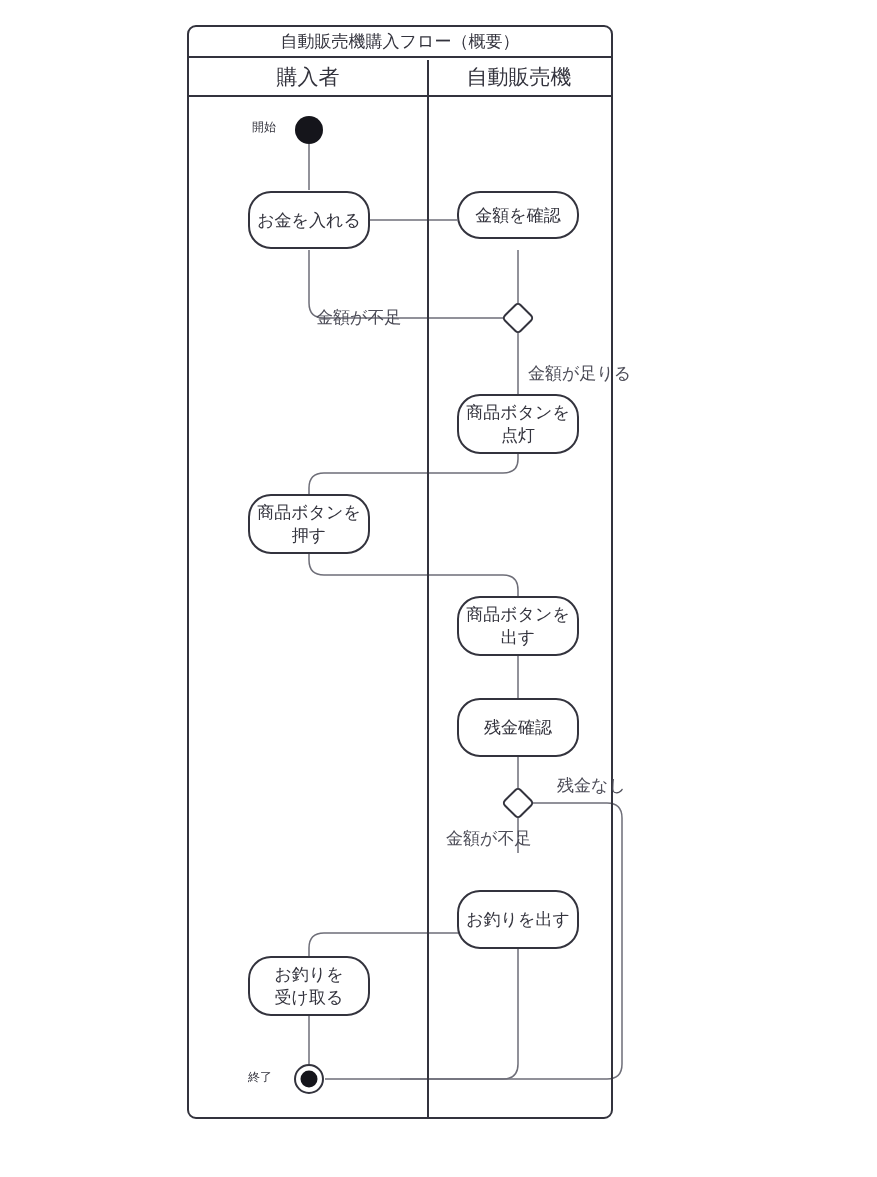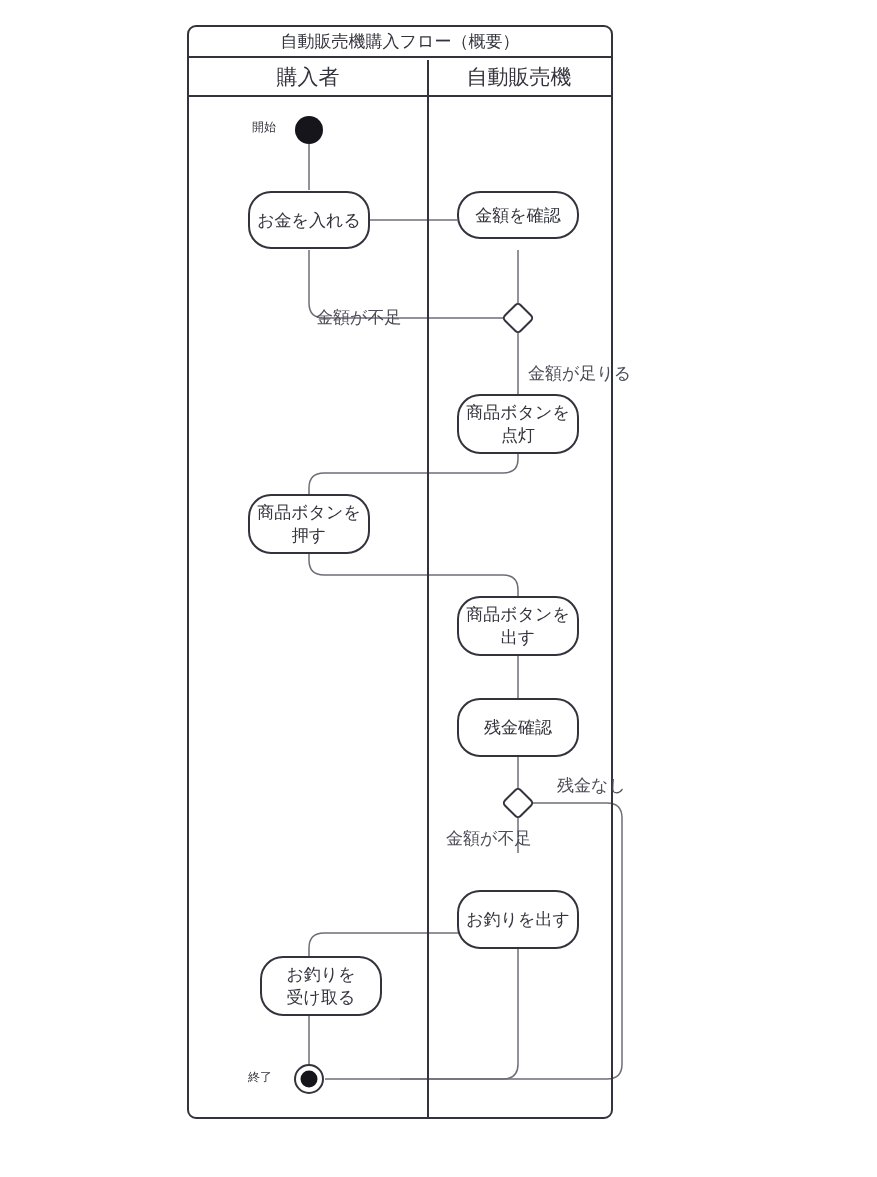--- a/index.html
+++ b/index.html
@@ -95,21 +95,21 @@
   <div class="node" style="left:248px; top:191px; width:122px; height:58px;">お金を入れる</div>
   <div class="node" style="left:457px; top:191px; width:122px; height:48px;">金額を確認</div>
   <div class="node" style="left:457px; top:394px; width:122px; height:60px;">商品ボタンを
 点灯</div>
   <div class="node" style="left:248px; top:494px; width:122px; height:60px;">商品ボタンを
 押す</div>
   <div class="node" style="left:457px; top:596px; width:122px; height:60px;">商品ボタンを
 出す</div>
   <div class="node" style="left:457px; top:698px; width:122px; height:59px;">残金確認</div>
   <div class="node" style="left:457px; top:890px; width:122px; height:59px;">お釣りを出す</div>
-  <div class="node" style="left:260px; top:956px; width:122px; height:60px;">お釣りを
+  <div class="node" style="left:248px; top:956px; width:122px; height:60px;">お釣りを
 受け取る</div>
 
   <div class="terminal-label" style="left:252px; top:119px;">開始</div>
   <div class="terminal-label" style="left:248px; top:1069px;">終了</div>
 
   <div class="edge-label" style="left:316px; top:306px;">金額が不足</div>
   <div class="edge-label" style="left:528px; top:362px;font-family:Liberation Serif, serif;">金額が足りる</div>
   <div class="edge-label" style="left:557px; top:774px;">残金なし</div>
   <div class="edge-label" style="left:446px; top:827px;">金額が不足</div>
 

